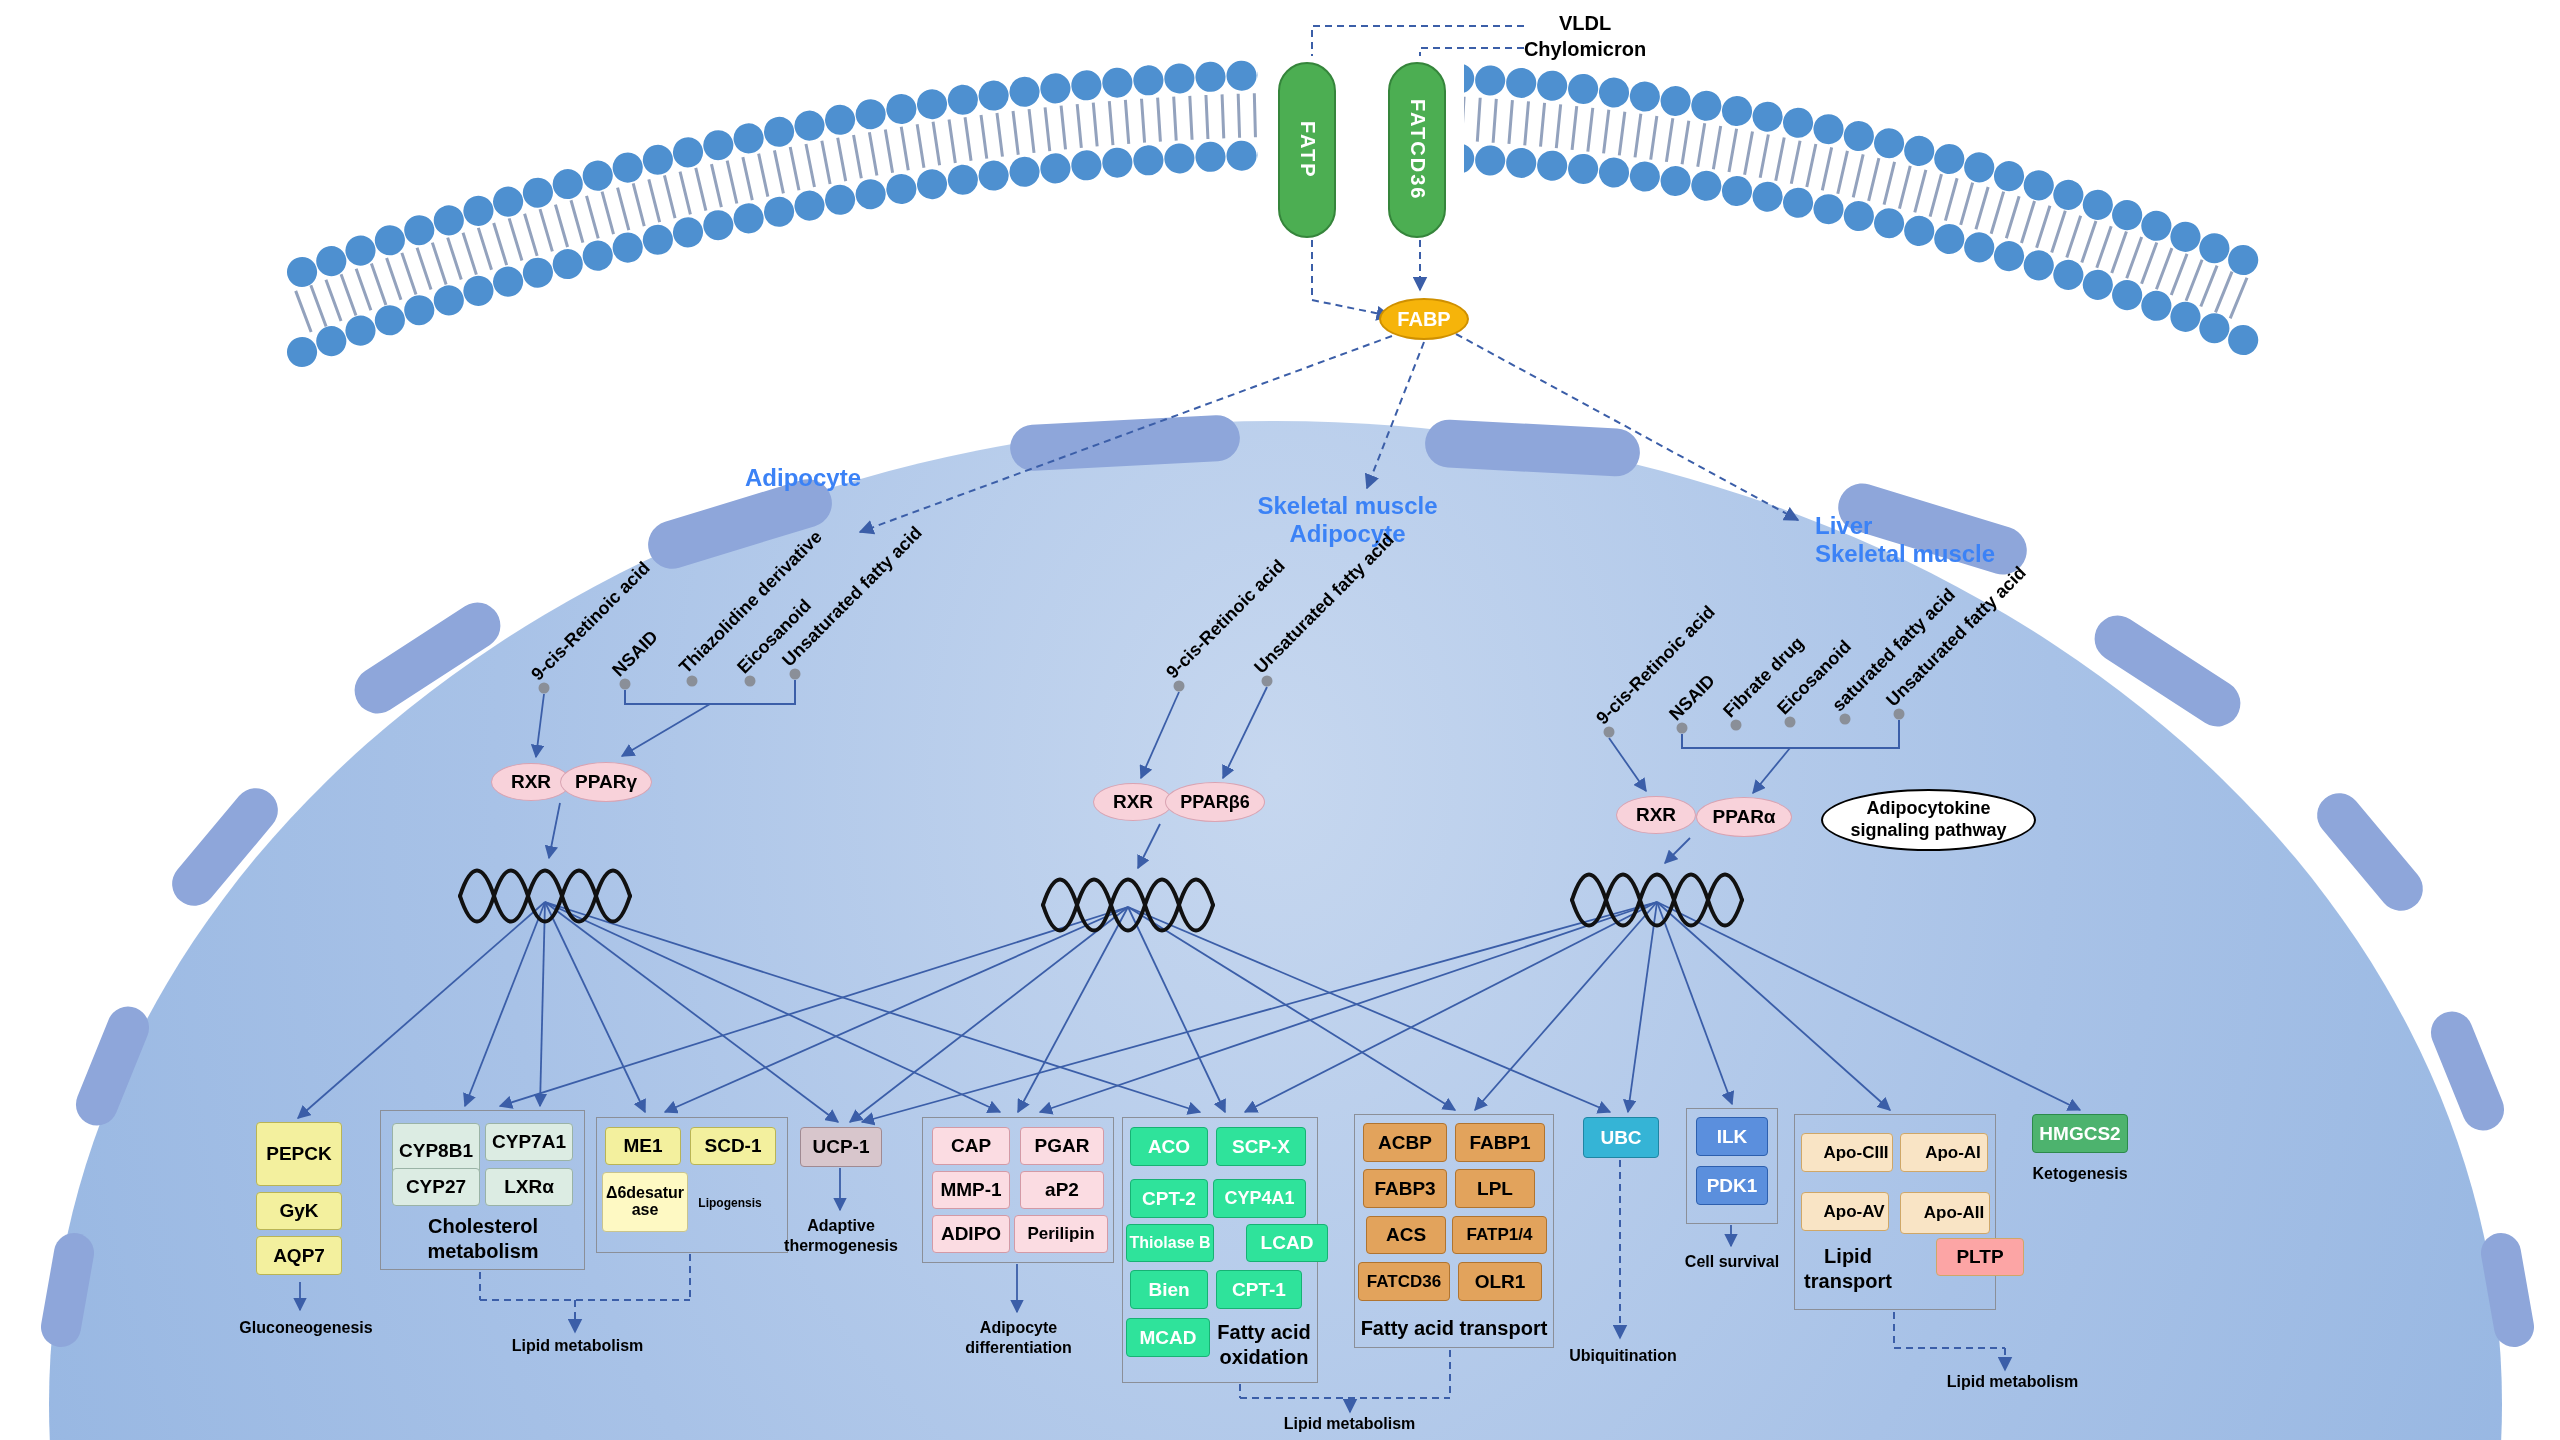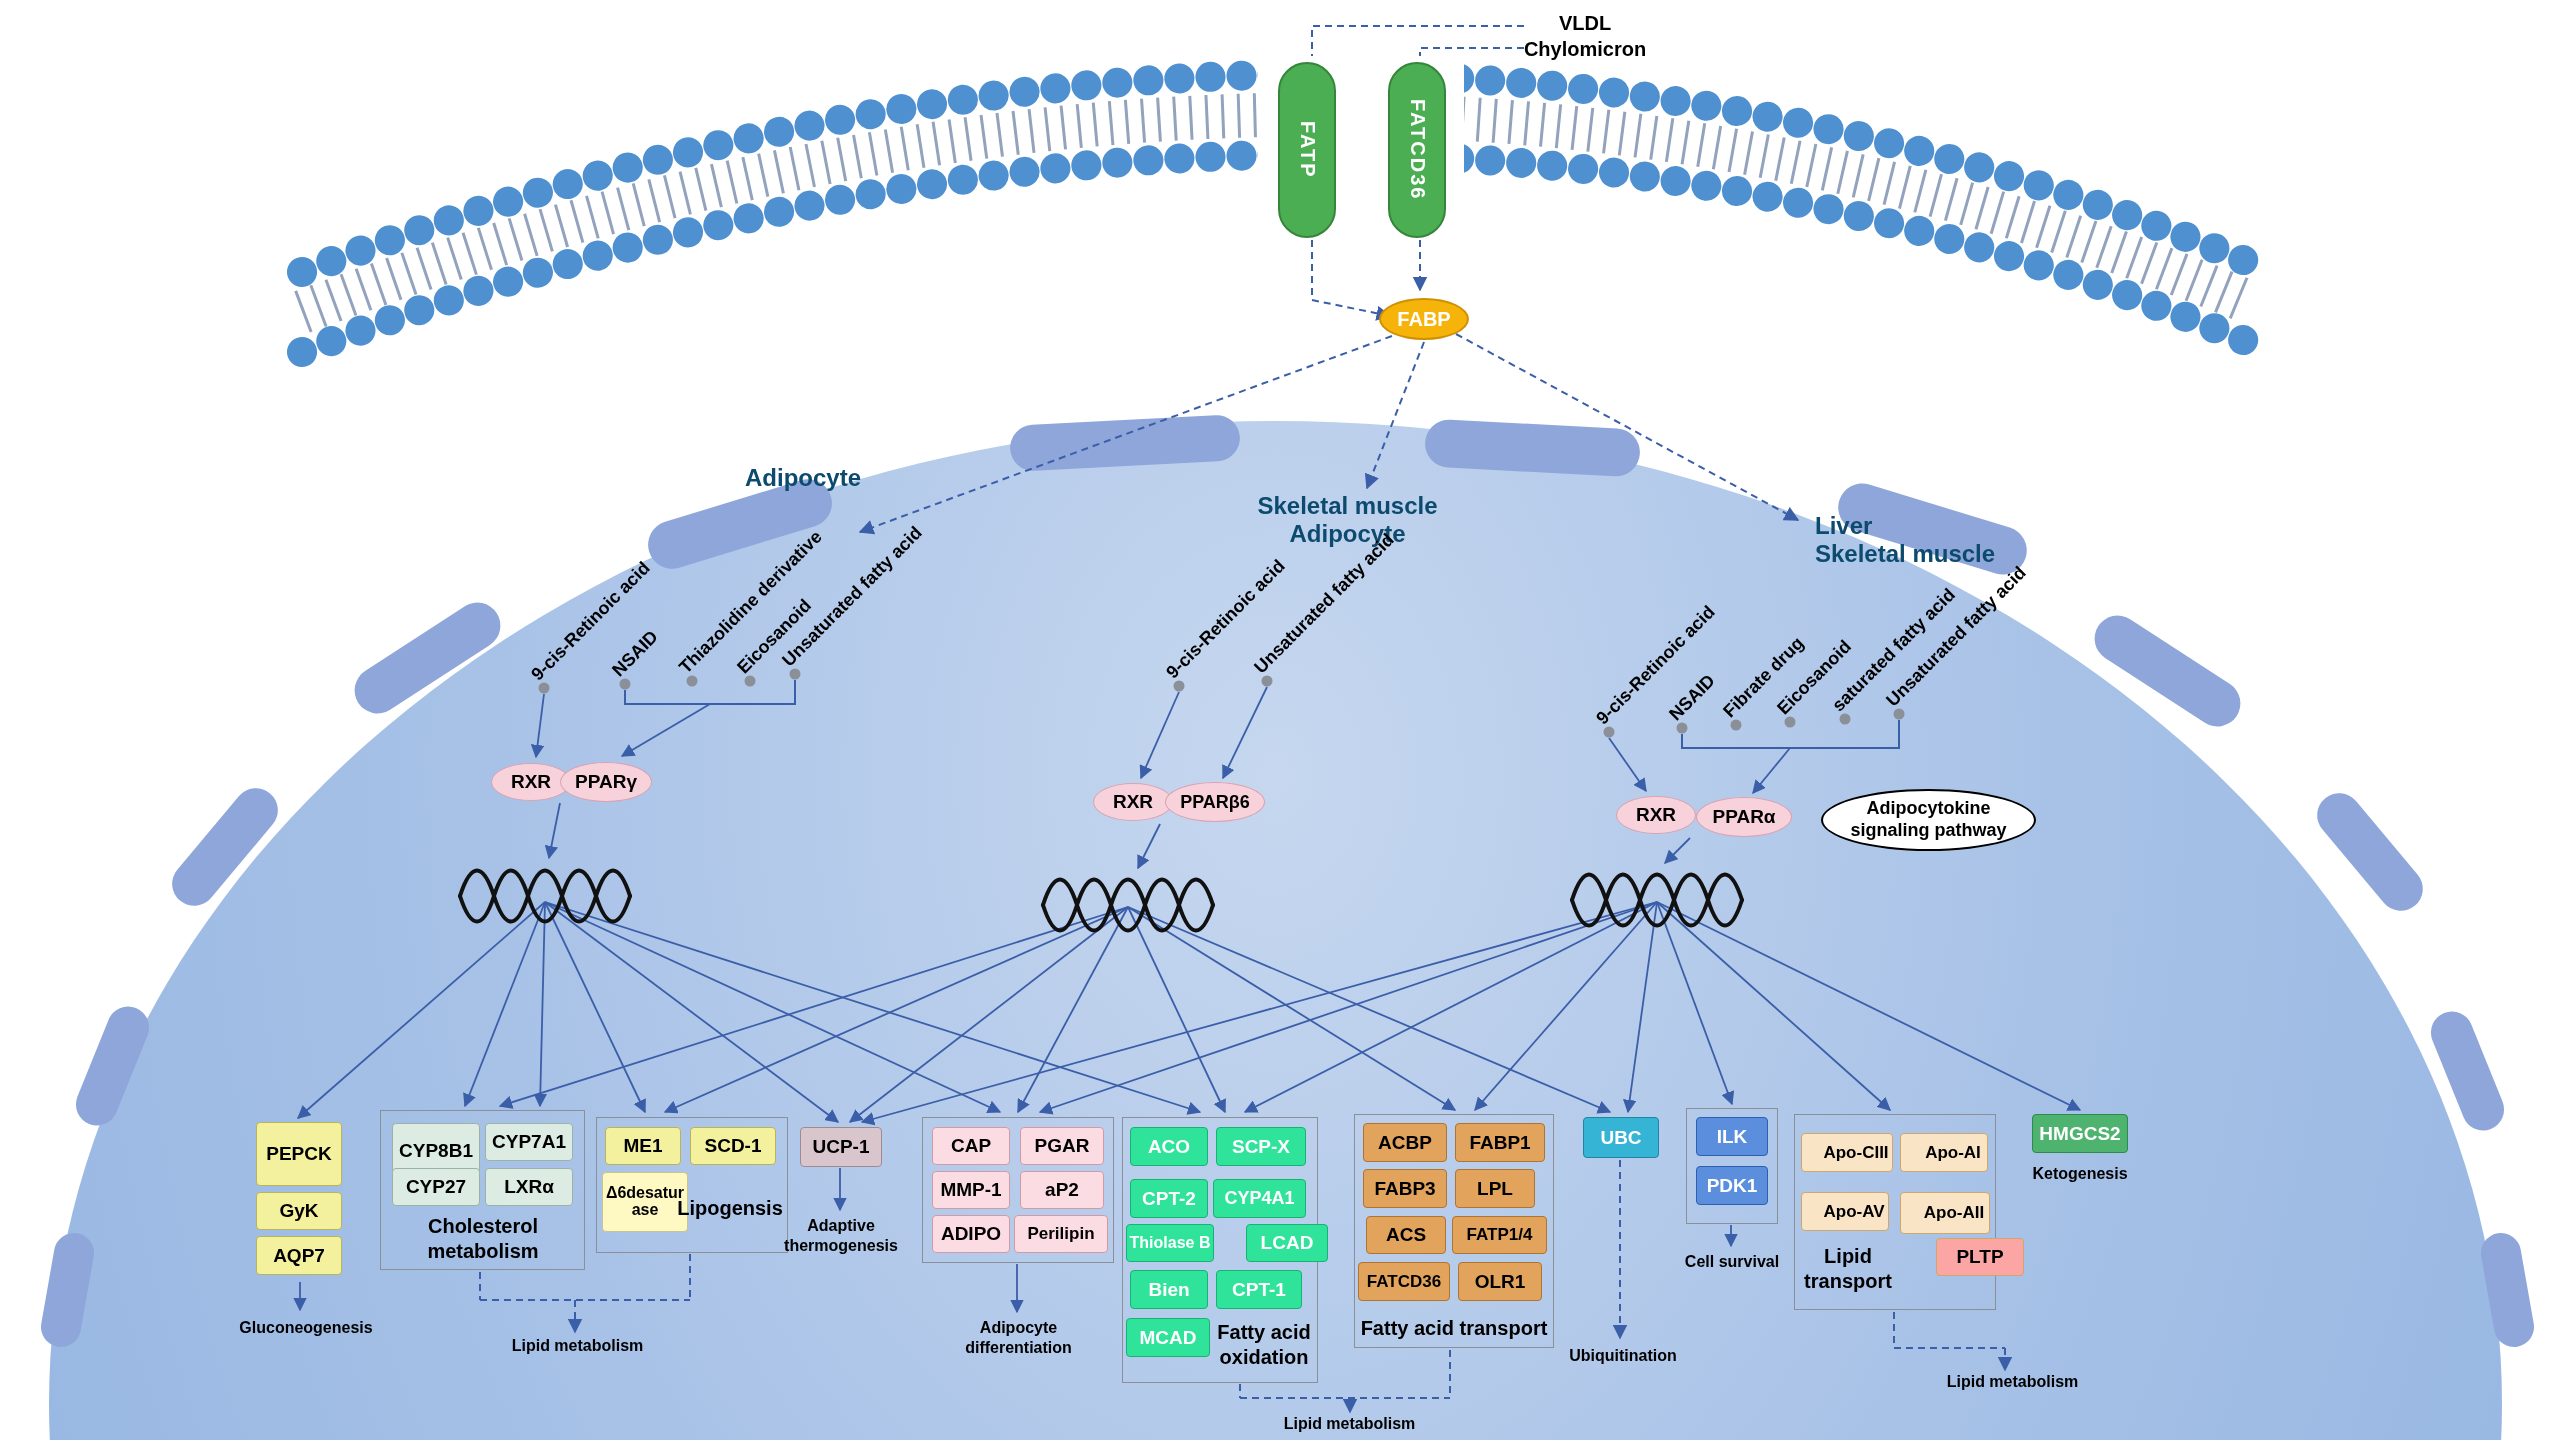--- a/index.html
+++ b/index.html
@@ -8,21 +8,21 @@
   .dome{position:absolute;left:49px;top:421px;width:2453px;height:1966px;border-radius:50%;
         background:radial-gradient(ellipse at 50% 18%, #c6d7ef 0%, #a8c2e7 45%, #8db0df 100%);}
   .rim{position:absolute;background:#8ea6da;border-radius:999px;}
   .layer{position:absolute;left:0;top:0;pointer-events:none;}
   .transp{position:absolute;background:#4cae52;border:2.5px solid #35853b;border-radius:30px;color:#fff;
           font-weight:bold;font-size:20px;display:flex;align-items:center;justify-content:center;
           writing-mode:vertical-rl;letter-spacing:2px;}
   .fabp{position:absolute;background:#f6b40a;border:2px solid #cf9000;border-radius:50%;color:#fff;
         font-weight:bold;font-size:20px;display:flex;align-items:center;justify-content:center;}
   .vldl{position:absolute;font-weight:bold;font-size:20px;color:#000;text-align:center;line-height:1.3;}
-  .tissue{position:absolute;font-weight:bold;font-size:24px;color:#0c4a6e;line-height:1.15;}
+  .tissue{position:absolute;font-weight:bold;font-size:24px;color:#3b82f6;line-height:1.15;}
   .ligand{position:absolute;font-weight:bold;font-size:18px;color:#000;white-space:nowrap;
           transform:rotate(-45deg);transform-origin:left bottom;}
   .dot{position:absolute;width:11px;height:11px;border-radius:50%;background:#8a8f98;transform:translate(-50%,-50%);}
   .recp{position:absolute;background:#f8d2da;border:1.5px solid #d9a3b2;border-radius:50%;
         display:flex;align-items:center;justify-content:center;font-weight:bold;font-size:19px;color:#000;}
   .oval{position:absolute;background:#fff;border:2px solid #000;border-radius:50%;
         display:flex;flex-direction:column;align-items:center;justify-content:center;
         font-weight:bold;font-size:18px;line-height:1.2;color:#000;}
   .gbox{position:absolute;border:1.5px solid;border-radius:4px;display:flex;align-items:center;justify-content:center;
         font-weight:bold;font-size:19px;text-align:center;line-height:1.05;color:#000;padding:1px;}
@@ -225,21 +225,21 @@
   <div class="gbox mint" style="left:485px;top:1123px;width:88px;height:38px">CYP7A1</div>
   <div class="gbox mint" style="left:392px;top:1168px;width:88px;height:38px">CYP27</div>
   <div class="gbox mint" style="left:485px;top:1168px;width:88px;height:38px">LXRα</div>
   <div class="plabel" style="left:392px;top:1214px;width:182px;font-size:20px">Cholesterol metabolism</div>
   <div class="plabel" style="left:490px;top:1336px;width:175px">Lipid metabolism</div>
 
   <div class="group" style="left:596px;top:1117px;width:192px;height:136px"></div>
   <div class="gbox yellow" style="left:605px;top:1127px;width:76px;height:38px">ME1</div>
   <div class="gbox yellow" style="left:690px;top:1127px;width:86px;height:38px">SCD-1</div>
   <div class="gbox cream" style="left:602px;top:1172px;width:86px;height:60px;font-size:16px">Δ6desaturase</div>
-  <div class="plabel" style="left:676px;top:1196px;width:108px;font-size:20px">Lipogensis</div>
+  <div class="plabel" style="left:676px;top:1196px;width:108px;font-size:12px">Lipogensis</div>
 
   <div class="gbox mauve" style="left:800px;top:1127px;width:82px;height:40px">UCP-1</div>
   <div class="plabel" style="left:760px;top:1216px;width:162px">Adaptive thermogenesis</div>
 
   <div class="group" style="left:922px;top:1117px;width:192px;height:146px"></div>
   <div class="gbox pink" style="left:932px;top:1127px;width:78px;height:38px">CAP</div>
   <div class="gbox pink" style="left:1020px;top:1127px;width:84px;height:38px">PGAR</div>
   <div class="gbox pink" style="left:932px;top:1171px;width:78px;height:38px">MMP-1</div>
   <div class="gbox pink" style="left:1020px;top:1171px;width:84px;height:38px">aP2</div>
   <div class="gbox pink" style="left:932px;top:1215px;width:78px;height:38px">ADIPO</div>

